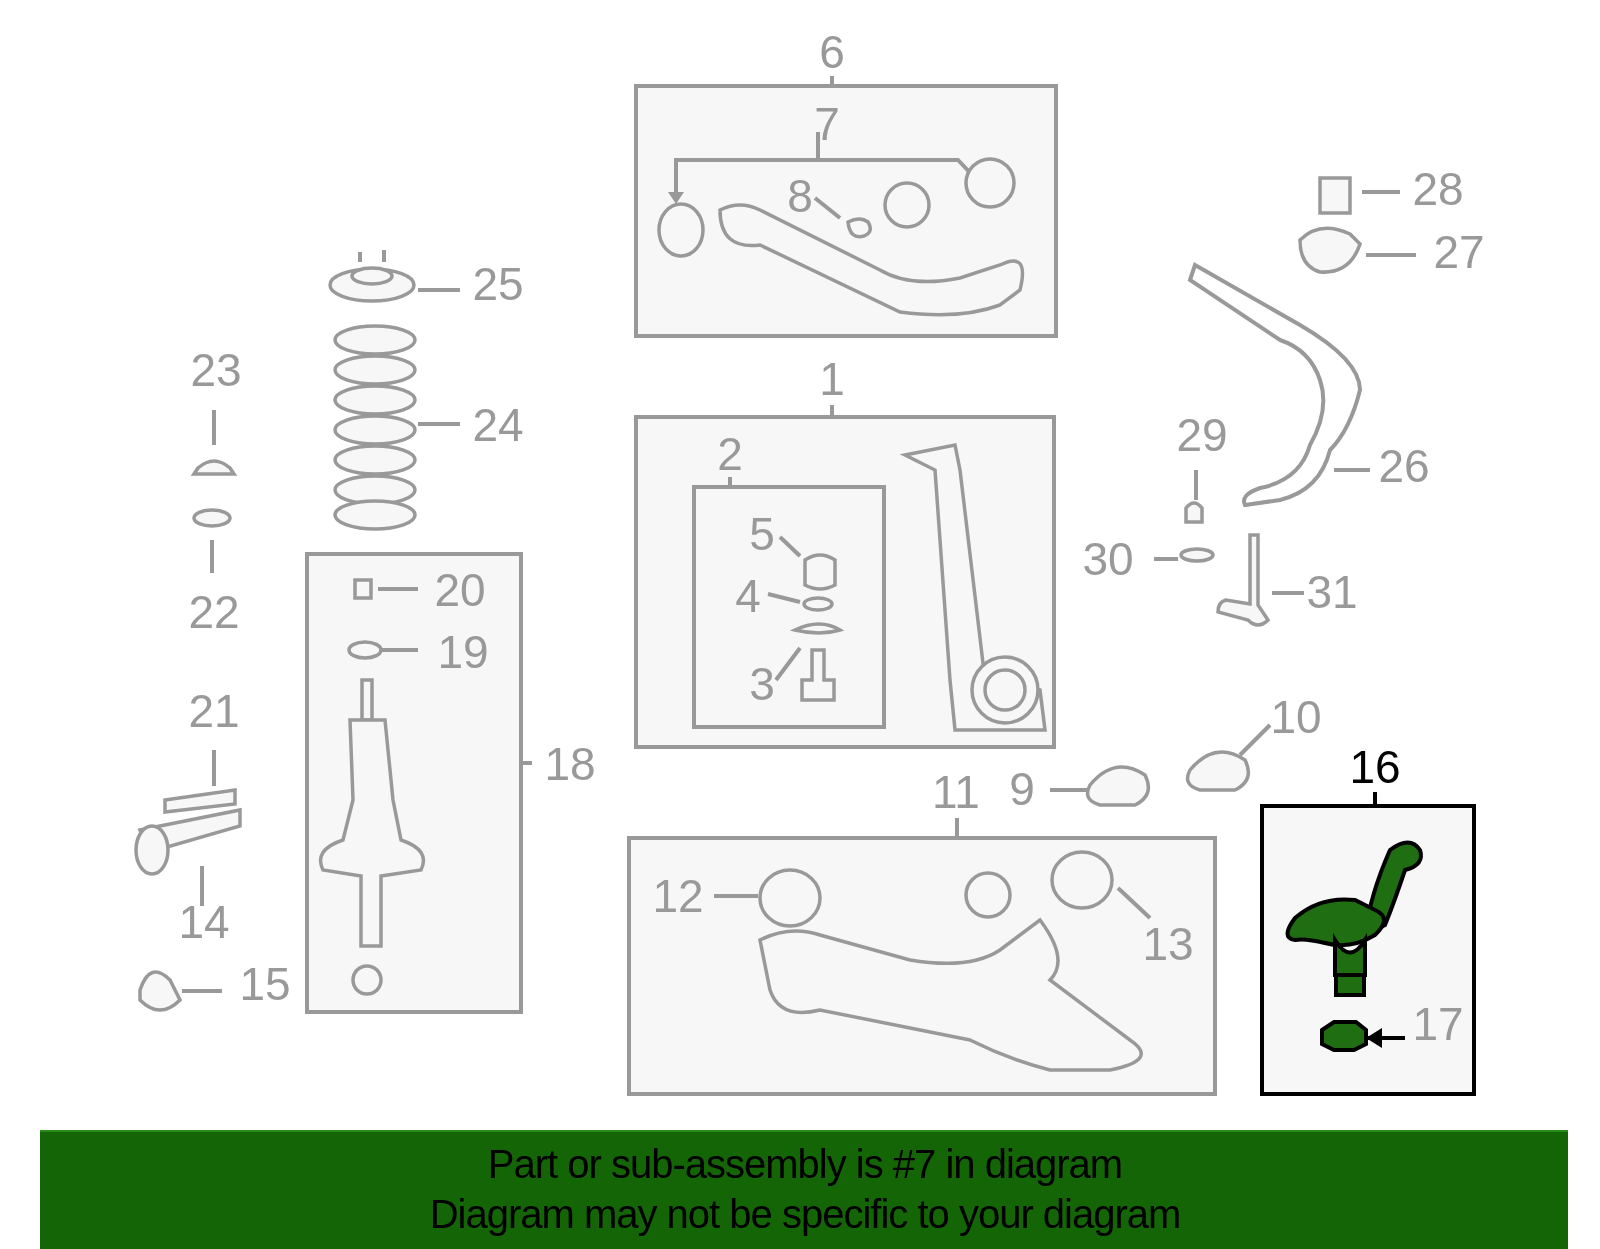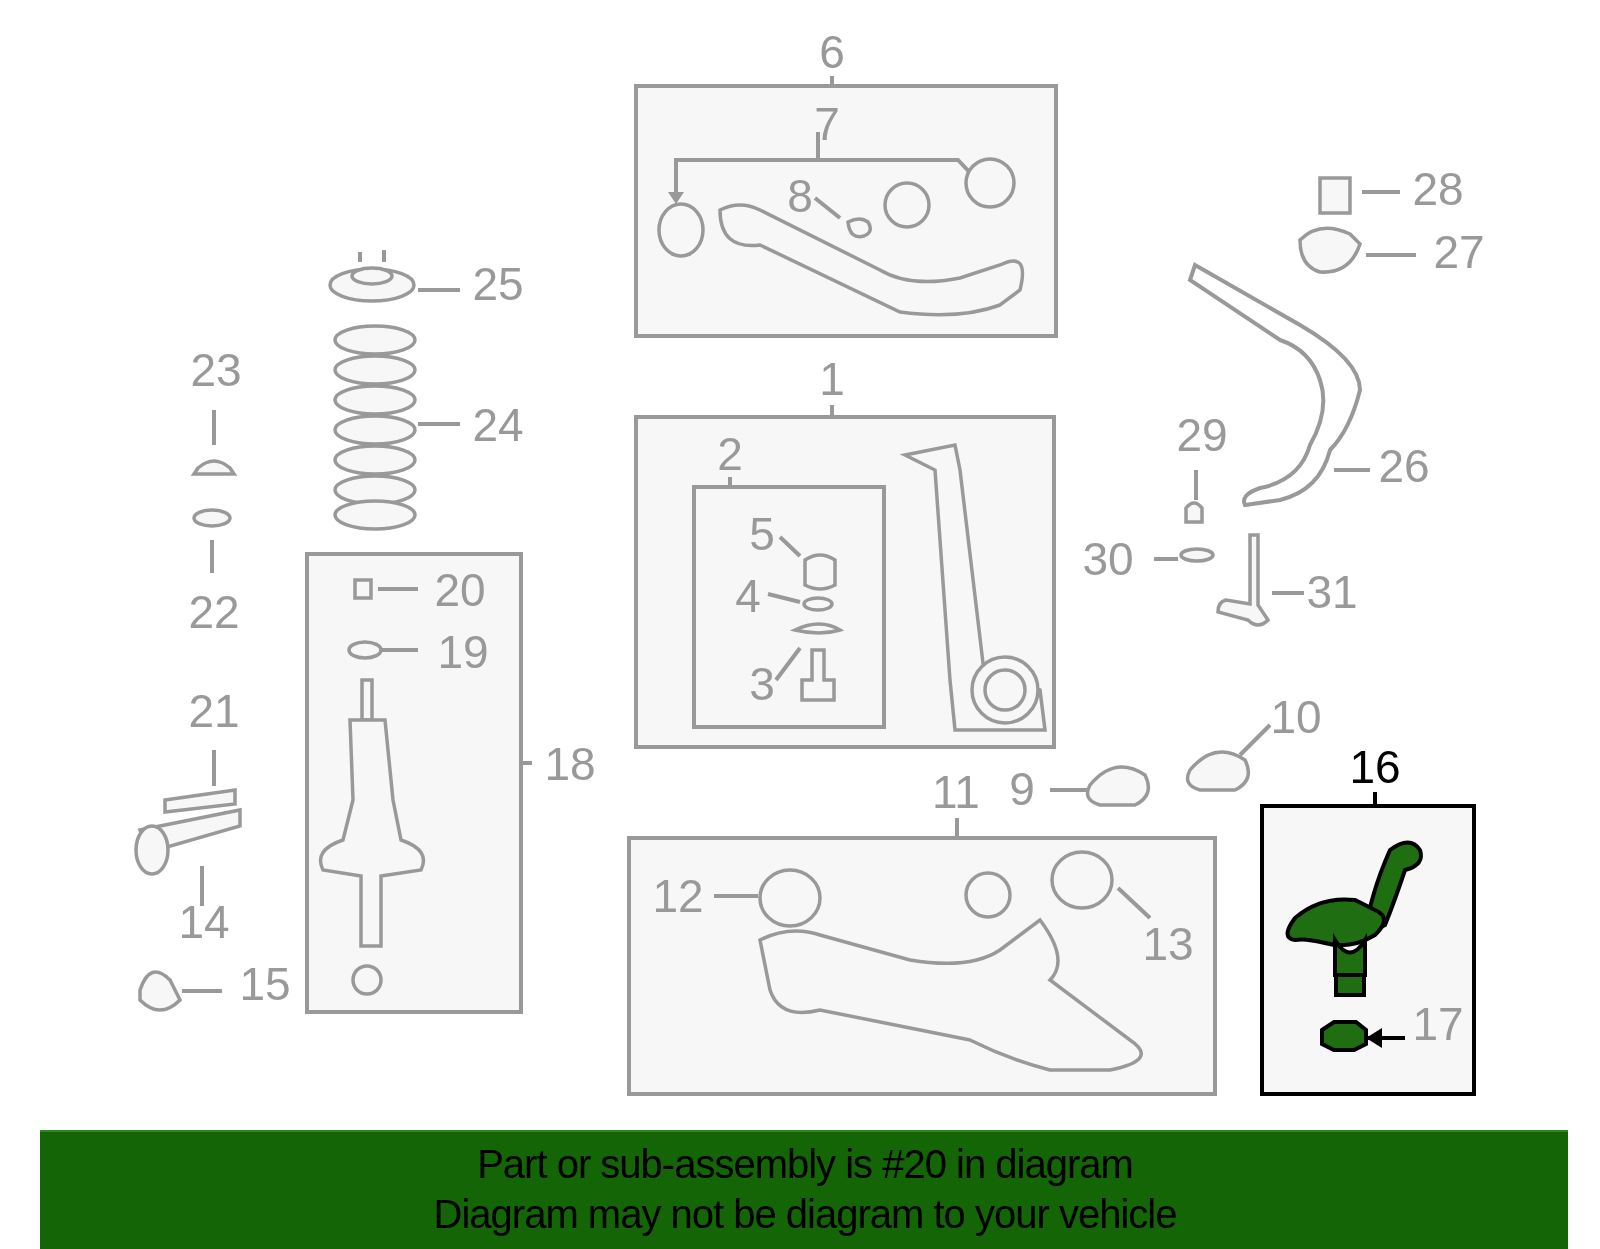--- a/index.html
+++ b/index.html
@@ -172,15 +172,15 @@
       <text class="lbl" x="1459" y="268" text-anchor="middle">27</text>
       <text class="lbl" x="1438" y="205" text-anchor="middle">28</text>
       <text class="lbl" x="1202" y="451" text-anchor="middle">29</text>
       <text class="lbl" x="1108" y="575" text-anchor="middle">30</text>
       <text class="lbl" x="1332" y="608" text-anchor="middle">31</text>
     </g>
   <text class="lbl hl" x="1375" y="783" text-anchor="middle">16</text>
 </svg>
 
 <div id="banner">
-  <div style="top:10px">Part or sub-assembly is #20 in diagram</div>
-  <div style="top:60px">Diagram may not be diagram to your vehicle</div>
+  <div style="top:10px">Part or sub-assembly is #7 in diagram</div>
+  <div style="top:60px">Diagram may not be specific to your diagram</div>
 </div>
 
 </body></html>

